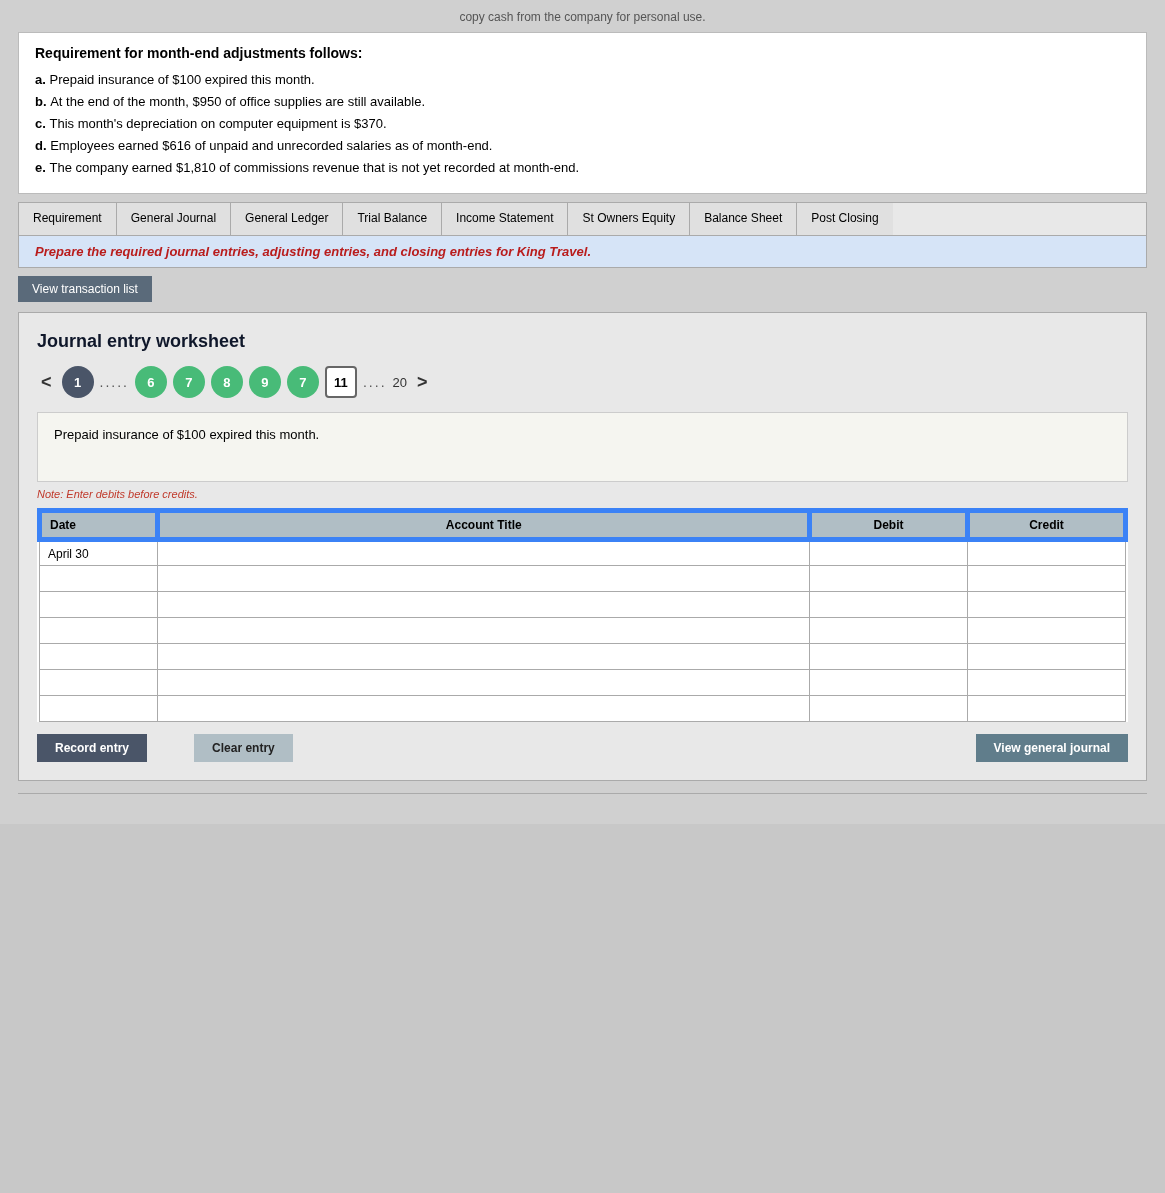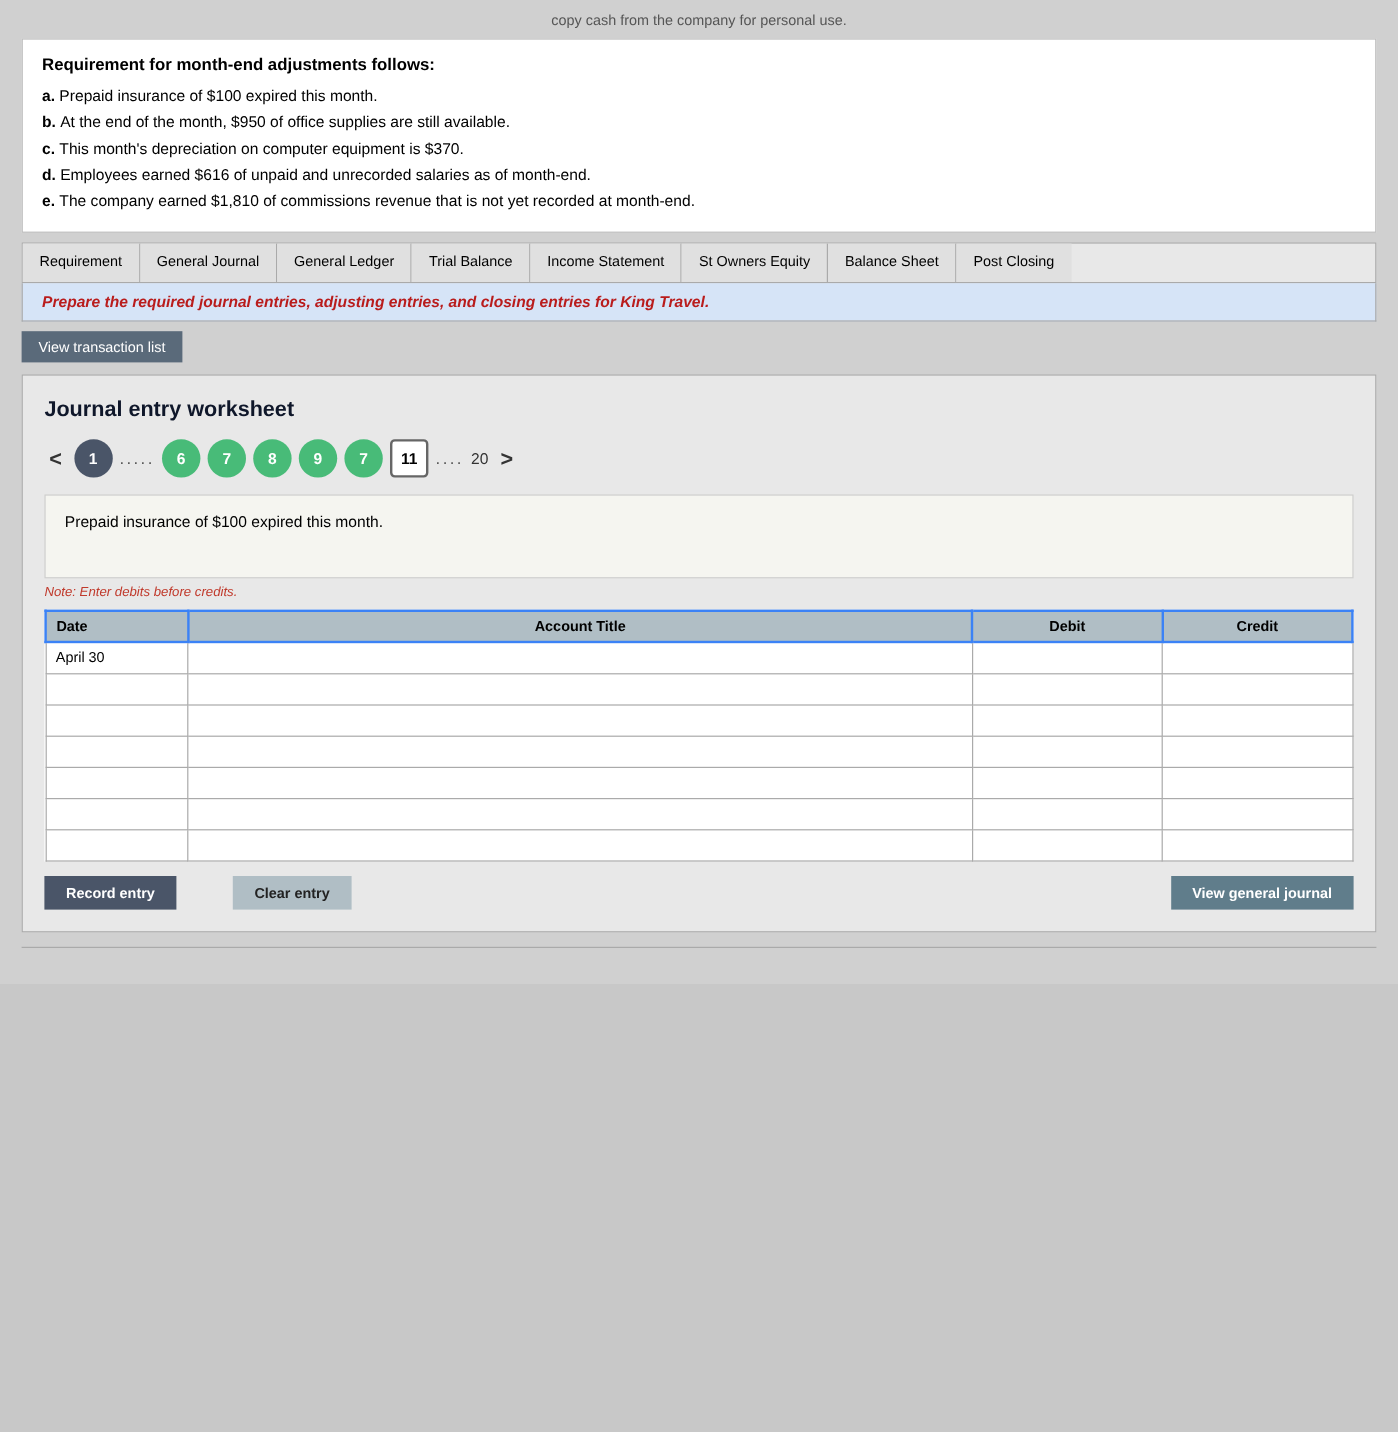--- a/index.html
+++ b/index.html
@@ -163,21 +163,21 @@
     }
     
     .journal-table {
       width: 100%;
       border-collapse: collapse;
       margin-bottom: 12px;
       background: #fff;
     }
     .journal-table th {
       background: #b0bec5;
-      border: 2px solid #3b82f6;
+      border: 5px solid #3b82f6;
       padding: 5px 8px;
       font-size: 12px;
       font-weight: bold;
       text-align: left;
     }
     .journal-table th.center { text-align: center; }
     .journal-table td {
       border: 1px solid #aaa;
       padding: 4px 8px;
       height: 26px;

